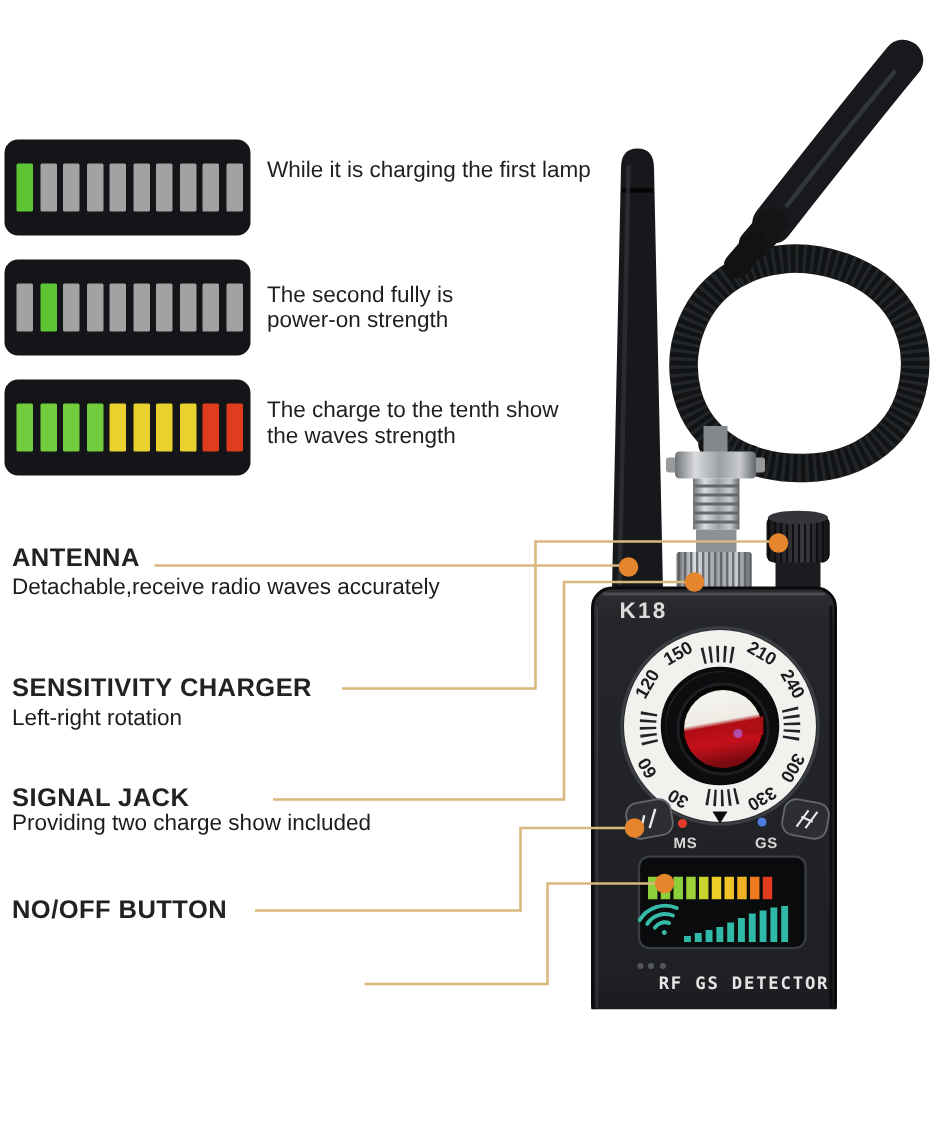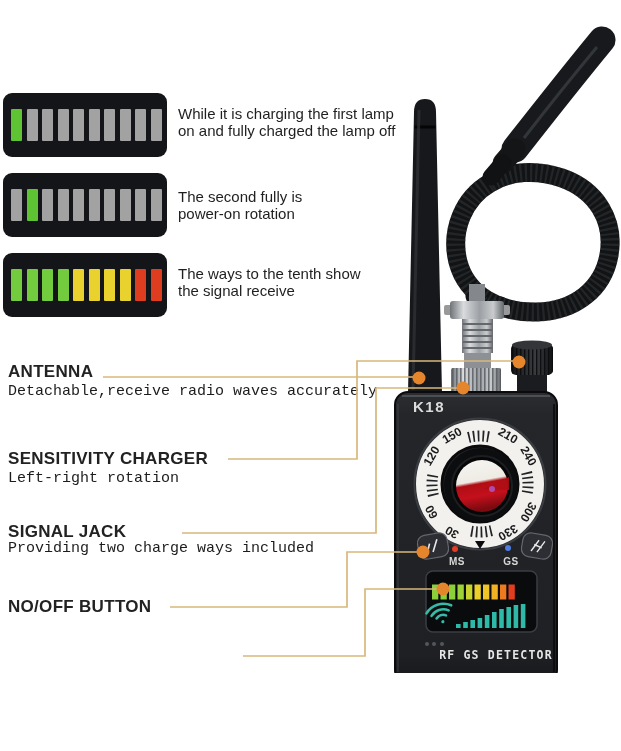--- a/index.html
+++ b/index.html
@@ -6,21 +6,21 @@
   .stage{position:relative;width:621px;height:673px;background:#fff;overflow:hidden;
          font-family:"Liberation Sans",sans-serif;}
   
   .card{position:absolute;left:3px;width:164px;height:64px;background:#141518;
         border-radius:9px;display:flex;align-items:center;padding:0 0 0 8px;box-sizing:border-box;}
   .seg{width:11px;height:32px;margin-right:4.5px;border-radius:1px;flex:0 0 auto;}
   .card-text{position:absolute;left:178px;font-size:15px;line-height:16.5px;color:#1f1f1f;}
   
   .callout-title{position:absolute;left:8px;font-size:17px;font-weight:700;color:#222;
                  letter-spacing:.3px;white-space:nowrap;}
-  .callout-desc{position:absolute;left:8px;font-size:15px;line-height:16px;color:#1c1c1c;white-space:nowrap;font-family:Liberation Mono, monospace;}
+  .callout-desc{position:absolute;left:8px;font-size:15px;line-height:16px;color:#1c1c1c;white-space:nowrap;}
   .overlay{position:absolute;left:0;top:0;}
   text{font-family:"Liberation Sans",sans-serif;}
   .dialnum{font-size:12px;font-weight:700;fill:#1b1b1d;}
   .ledlab{font-size:10px;font-weight:700;fill:#d8d8d8;letter-spacing:.5px;}
   .k18{font-size:15px;font-weight:700;fill:#dcdcdc;letter-spacing:1.5px;}
   .caption{font-size:11.5px;font-weight:700;fill:#e6e6e6;letter-spacing:1.2px;
            font-family:"DejaVu Sans Mono",monospace;}
 </style>
 </head>
 <body>
@@ -34,65 +34,64 @@
     <span class="seg" style="background: rgb(162, 162, 162);"></span>
     <span class="seg" style="background: rgb(162, 162, 162);"></span>
     <span class="seg" style="background: rgb(162, 162, 162);"></span>
     <span class="seg" style="background: rgb(162, 162, 162);"></span>
     <span class="seg" style="background: rgb(162, 162, 162);"></span>
     <span class="seg" style="background: rgb(162, 162, 162);"></span>
     <span class="seg" style="background: rgb(162, 162, 162);"></span>
   </div>
   <div class="card-text" style="top:106px">
     <div>While it is charging the first lamp</div>
-    <div>on and fully charged the lamp off</div>
   </div>
 
   <div class="card" style="top:173px">
     <span class="seg" style="background: rgb(162, 162, 162);"></span>
     <span class="seg" style="background: rgb(94, 196, 51);"></span>
     <span class="seg" style="background: rgb(162, 162, 162);"></span>
     <span class="seg" style="background: rgb(162, 162, 162);"></span>
     <span class="seg" style="background: rgb(162, 162, 162);"></span>
     <span class="seg" style="background: rgb(162, 162, 162);"></span>
     <span class="seg" style="background: rgb(162, 162, 162);"></span>
     <span class="seg" style="background: rgb(162, 162, 162);"></span>
     <span class="seg" style="background: rgb(162, 162, 162);"></span>
     <span class="seg" style="background: rgb(162, 162, 162);"></span>
   </div>
   <div class="card-text" style="top:189px">
     <div>The second fully is</div>
-    <div>power-on rotation</div>
+    <div>power-on strength</div>
   </div>
 
   <div class="card" style="top:253px">
     <span class="seg" style="background: rgb(114, 204, 62);"></span>
     <span class="seg" style="background: rgb(114, 204, 62);"></span>
     <span class="seg" style="background: rgb(114, 204, 62);"></span>
     <span class="seg" style="background: rgb(114, 204, 62);"></span>
     <span class="seg" style="background: rgb(233, 210, 46);"></span>
     <span class="seg" style="background: rgb(233, 210, 46);"></span>
     <span class="seg" style="background: rgb(233, 210, 46);"></span>
     <span class="seg" style="background: rgb(233, 210, 46);"></span>
     <span class="seg" style="background: rgb(223, 61, 31);"></span>
     <span class="seg" style="background: rgb(223, 61, 31);"></span>
   </div>
   <div class="card-text" style="top:266px">
-    <div>The ways to the tenth show</div>
-    <div>the signal receive</div>
+    <div>The charge to the tenth show</div>
+    <div>the waves strength</div>
   </div>
 
   <div class="callout-title" style="top:362px">ANTENNA</div>
   <div class="callout-desc" style="top:384px">Detachable,receive radio waves accurately</div>
 
   <div class="callout-title" style="top:449px">SENSITIVITY CHARGER</div>
   <div class="callout-desc" style="top:471px">Left-right rotation</div>
 
   <div class="callout-title" style="top:522px">SIGNAL JACK</div>
-  <div class="callout-desc" style="top:541px">Providing two charge ways included</div>
+  <div class="callout-desc" style="top:541px">Providing two charge show included</div>
 
   <div class="callout-title" style="top:597px">NO/OFF BUTTON</div>
 
   <svg class="overlay" width="621" height="751" viewBox="0 0 621 751">
     <defs>
       <linearGradient id="bodyGrad" x1="0" y1="0" x2="0" y2="1">
         <stop offset="0" stop-color="#2b2d31"></stop>
           <stop offset=".08" stop-color="#242629"></stop>
         <stop offset=".9" stop-color="#1e2023"></stop>
           <stop offset="1" stop-color="#17181b"></stop>

